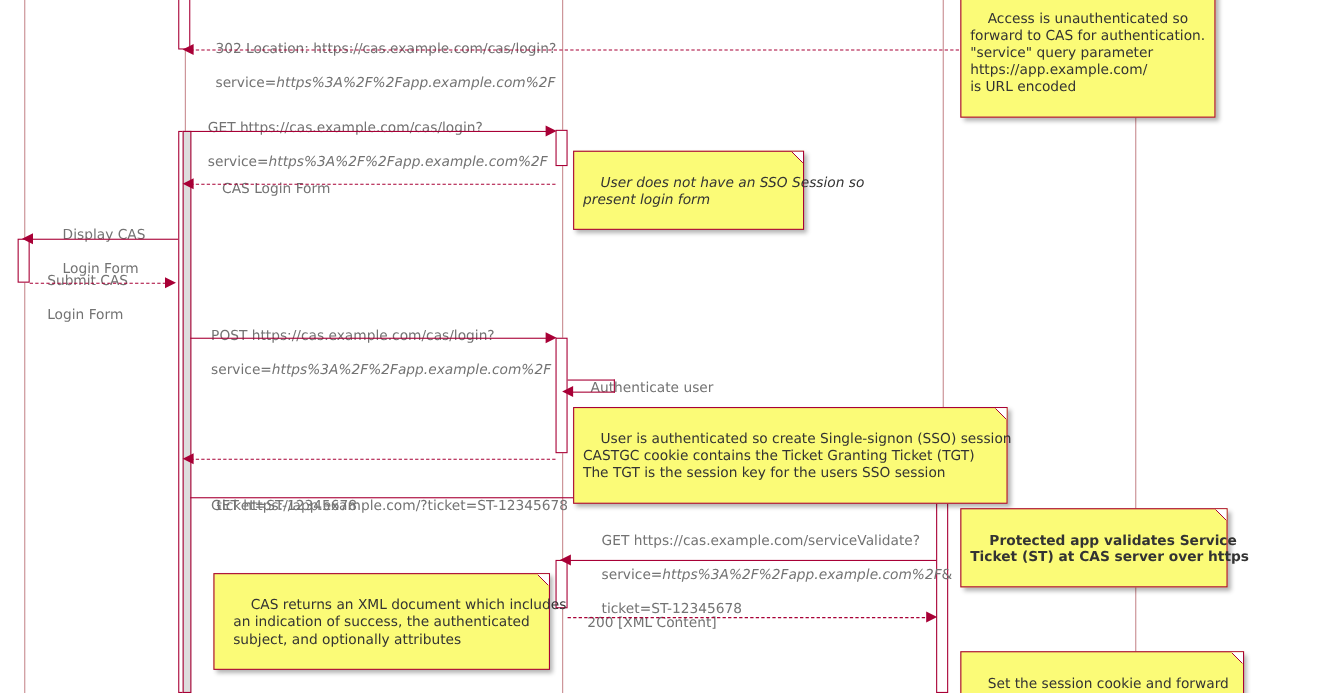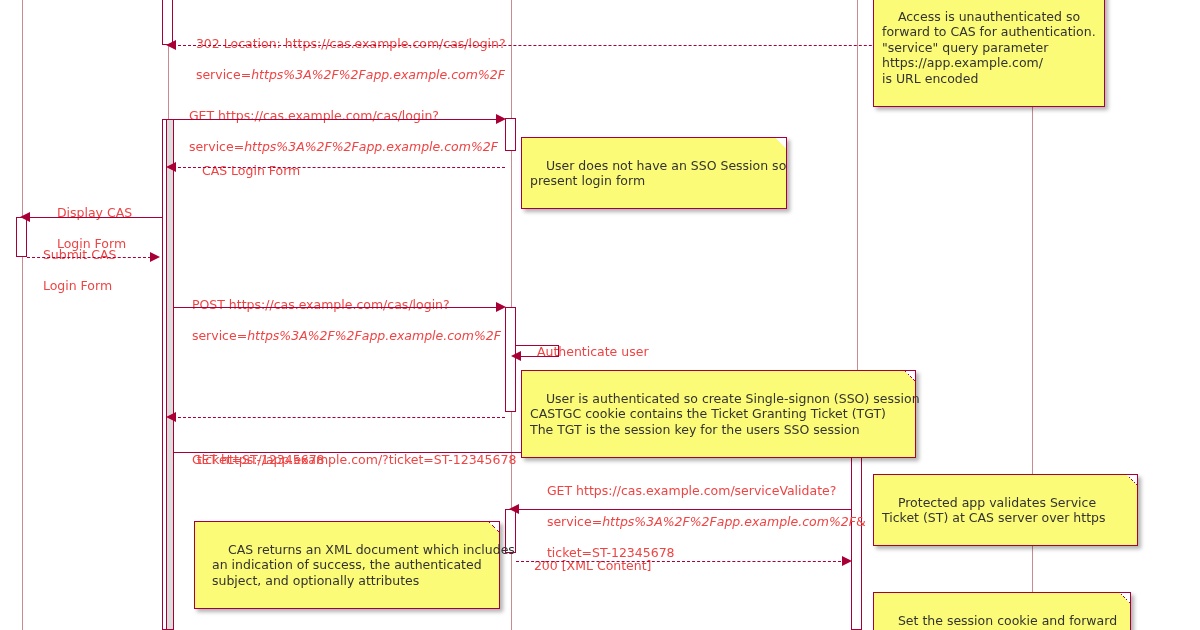--- a/index.html
+++ b/index.html
@@ -4,21 +4,21 @@
 <style>
   html,body{margin:0;padding:0;background:#ffffff;}
   body{font-family:"DejaVu Sans","Liberation Sans",sans-serif;}
   #canvas{position:relative;width:1200px;height:630px;overflow:hidden;background:#ffffff;}
   .lifeline{position:absolute;width:1px;background:#c88b90;top:0;height:630px;}
   .activation{position:absolute;background:#ffffff;border:1px solid #a80036;box-sizing:border-box;}
   .msg{position:absolute;height:1px;background:#a80036;}
   .msg.dashed{background:none;border-top:1px dashed #a80036;height:0;}
   .arrowR{position:absolute;width:0;height:0;border-top:5px solid transparent;border-bottom:5px solid transparent;border-left:10px solid #a80036;}
   .arrowL{position:absolute;width:0;height:0;border-top:5px solid transparent;border-bottom:5px solid transparent;border-right:10px solid #a80036;}
-  .lbl{position:absolute;color:#ef4444;font-size:12.5px;line-height:15.5px;white-space:pre;letter-spacing:0px;}
+  .lbl{position:absolute;color:#737373;font-size:12.5px;line-height:15.5px;white-space:pre;letter-spacing:0px;}
   .lbl i{font-style:italic;}
   .note{position:absolute;background:#fbfb77;border:1px solid #a80036;box-sizing:border-box;
         box-shadow:3px 3px 4px rgba(0,0,0,0.30);color:#333333;font-size:12.5px;line-height:15.5px;
         padding:4px 7px 4px 8px;white-space:pre;}
   .note .fold{position:absolute;top:0;right:0;width:10px;height:10px;
         background:linear-gradient(225deg,#ffffff 0 50%,#a80036 50% 54%,#fbfb77 54% 100%);}
   .selfbox{position:absolute;border:1px solid #a80036;border-left:none;box-sizing:border-box;background:transparent;}
 </style>
 </head>
 <body>
@@ -119,30 +119,30 @@
   <div class="arrowR" style="left:842px;top:556px;"></div>
 
   <div class="lbl" style="left:181px;top:618px;">
     
   </div>
 
   <div class="note" style="left:873px;top:-12px;width:232px;">
     <span>Access is unauthenticated so</span><br><span>forward to CAS for authentication.</span><br><span>"service" query parameter</span><br><span>https://app.example.com/</span><br><span>is URL encoded</span>
   </div>
 
-  <div class="note" style="left:521px;top:137px;width:266px;">
+  <div class="note" style="left:521px;top:137px;width:210px;font-style:italic;">
     <span class="fold"></span><span>User does not have an SSO Session so</span><br><span>present login form</span>
   </div>
 
 
   <div class="note" style="left:521px;top:370px;width:395px;">
     <span class="fold"></span><span>User is authenticated so create Single-signon (SSO) session</span><br><span>CASTGC cookie contains the Ticket Granting Ticket (TGT)</span><br><span>The TGT is the session key for the users SSO session</span>
   </div>
 
-  <div class="note" style="left:873px;top:474px;width:265px;">
+  <div class="note" style="left:873px;top:462px;width:243px;font-weight:bold;">
     <span class="fold"></span><span>Protected app validates Service</span><br><span>Ticket (ST) at CAS server over https</span>
   </div>
 
   <div class="note" style="left:194px;top:521px;width:306px;padding-left:17px;">
     <span class="fold"></span><span>CAS returns an XML document which includes</span><br><span>an indication of success, the authenticated</span><br><span>subject, and optionally attributes</span>
   </div>
 
   <div class="note" style="left:873px;top:592px;width:258px;">
     <span class="fold"></span><span>Set the session cookie and forward</span><br><span>the browser back to the application with</span>
   </div>

